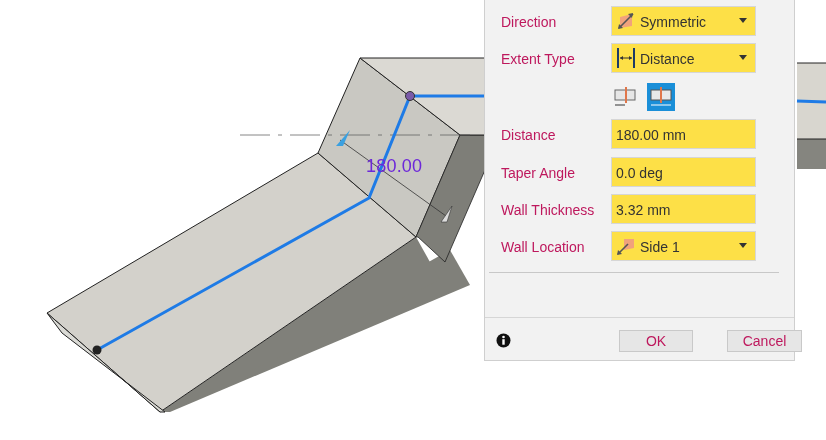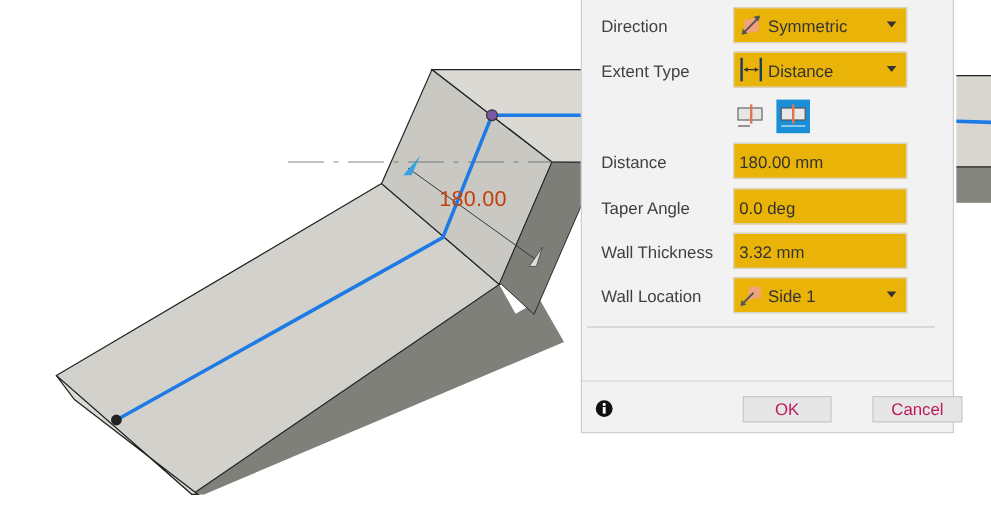--- a/index.html
+++ b/index.html
@@ -1,22 +1,22 @@
 <!DOCTYPE html>
 <html><head>
   <meta charset="utf-8">
   <style>
     html, body { margin:0; padding:0; }
     body { width:826px; height:440px; position:relative; overflow:hidden; background:#ffffff; font-family:"Liberation Sans", sans-serif; }
     #viewport { position:absolute; left:0; top:0; width:826px; height:440px; }
-    .dim-label { position:absolute; left:366px; top:156px; font-size:18px; color:#c2410c; font-family:"Liberation Sans", sans-serif; letter-spacing:0.2px; }
+    .dim-label { position:absolute; left:366px; top:156px; font-size:18px; color:#6d28d9; font-family:"Liberation Sans", sans-serif; letter-spacing:0.2px; }
     #dialog { position:absolute; left:484px; top:-2px; width:311px; height:363px; background:#f2f2f2; border:1px solid #cfcfcf; box-sizing:border-box; font-size:14px; color:#333; }
     .row { position:absolute; left:0; width:100%; height:32px; }
-    .row .lbl { position:absolute; left:16px; top:8px; font-size:14px; color:#404040; white-space:nowrap; }
-    .ctl { position:absolute; left:126px; top:0; width:145px; height:30px; background:#eab308; border:1px solid #d6d6d6; box-sizing:border-box; }
+    .row .lbl { position:absolute; left:16px; top:8px; font-size:14px; color:#be185d; white-space:nowrap; }
+    .ctl { position:absolute; left:126px; top:0; width:145px; height:30px; background:#fde047; border:1px solid #d6d6d6; box-sizing:border-box; }
     .ctl .txt { position:absolute; left:28px; top:7px; font-size:14px; color:#333; }
     .ctl.input .txt { left:4px; }
     .ctl .caret { position:absolute; right:8px; top:11px; width:0; height:0; border-left:4px solid transparent; border-right:4px solid transparent; border-top:5px solid #333; }
     .ctl .ico { position:absolute; left:4px; top:4px; width:20px; height:20px; }
     .sep { position:absolute; left:4px; width:290px; height:1px; background:#c8c8c8; }
     .sep2 { position:absolute; left:0; width:100%; height:1px; background:#d6d6d6; }
     .btn { position:absolute; top:331px; height:22px; background:#e6e6e6; border:1px solid #c9c9c9; box-sizing:border-box; text-align:center; font-size:14px; color:#be185d; line-height:20px; }
     .meas-btn { position:absolute; top:84px; width:28px; height:28px; box-sizing:border-box; }
   </style>
 </head>

